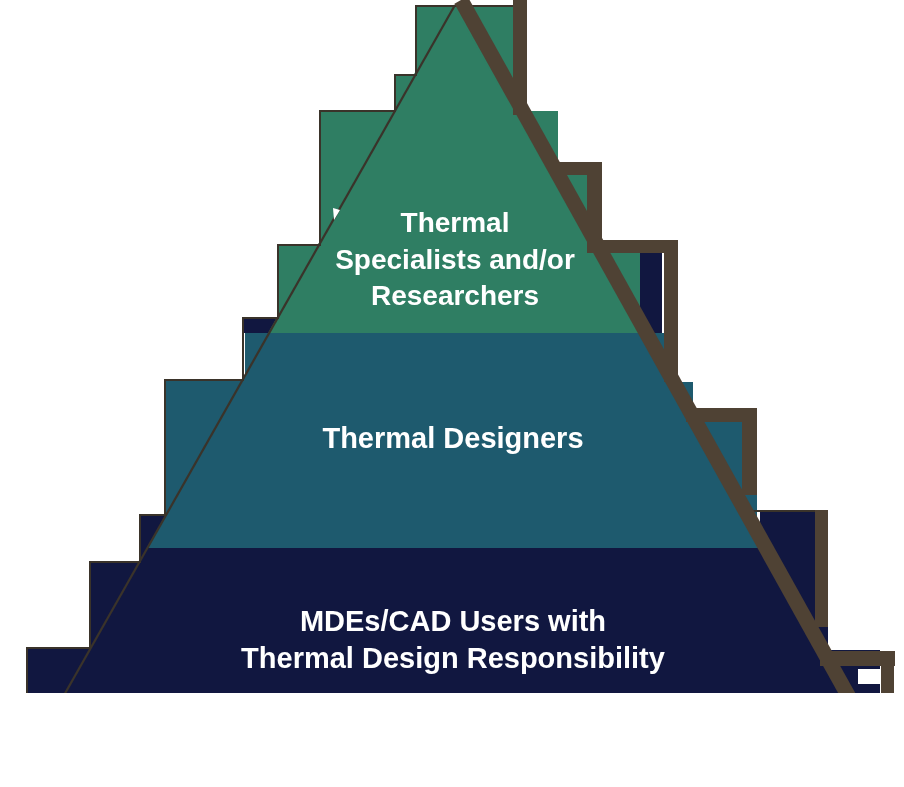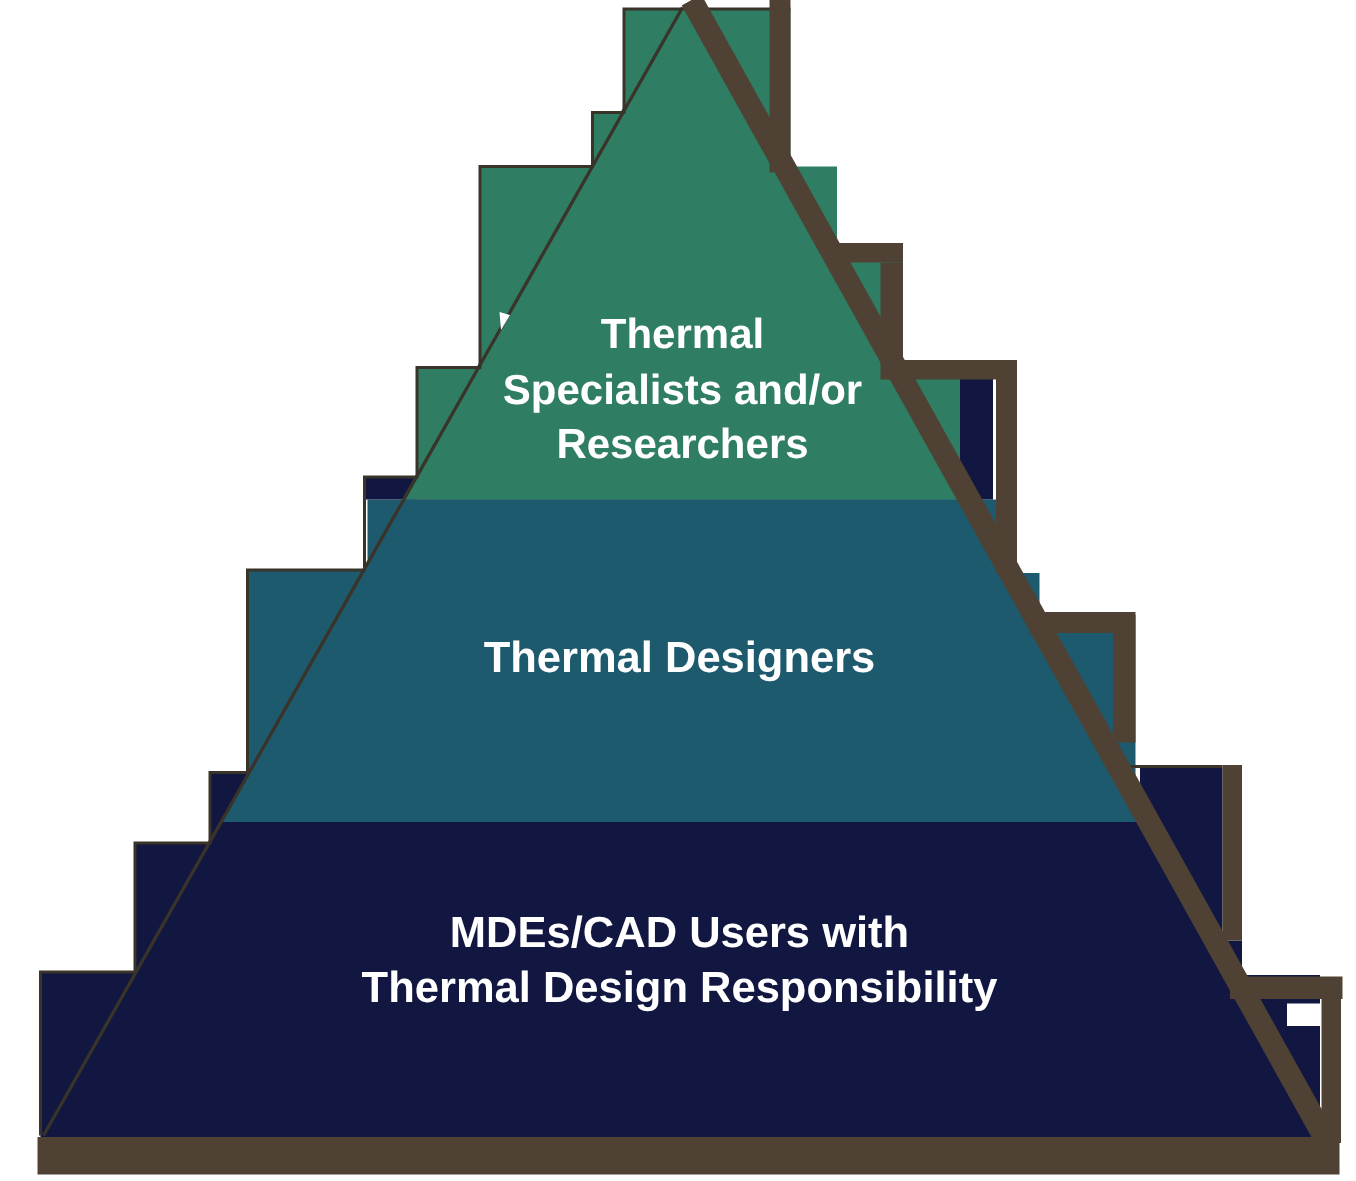--- a/index.html
+++ b/index.html
@@ -1,16 +1,16 @@
 <!DOCTYPE html>
 <html style="--green: #2F7E63; --teal: #1E5A6E; --navy: #111740; --brown: #4F4234; --thin: #3A332A; --text: #FFFFFF; --bg: #FFFFFF;"><head>
 <meta charset="utf-8">
 <style>
   html,body{margin:0;padding:0;background:#ffffff;}
-  .stage{width:904px;height:787px;position:relative;background:var(--bg,#fff);overflow:hidden;}
+  .stage{width:904px;height:693px;position:relative;background:var(--bg,#fff);overflow:hidden;}
   svg{display:block;}
   .green{fill:var(--green,#2F7E63);}
   .teal{fill:var(--teal,#1E5A6E);}
   .navy{fill:var(--navy,#111740);}
   .brown{fill:var(--brown,#4F4234);}
   .thinline{fill:none;stroke:var(--thin,#3A332A);stroke-width:2;}
   .thindiag{stroke:var(--thin,#3A332A);stroke-width:2.2;}
   .thickdiag{stroke:var(--brown,#4F4234);stroke-width:15;}
   .whitepatch{fill:var(--bg,#ffffff);}
   .tier-text{

